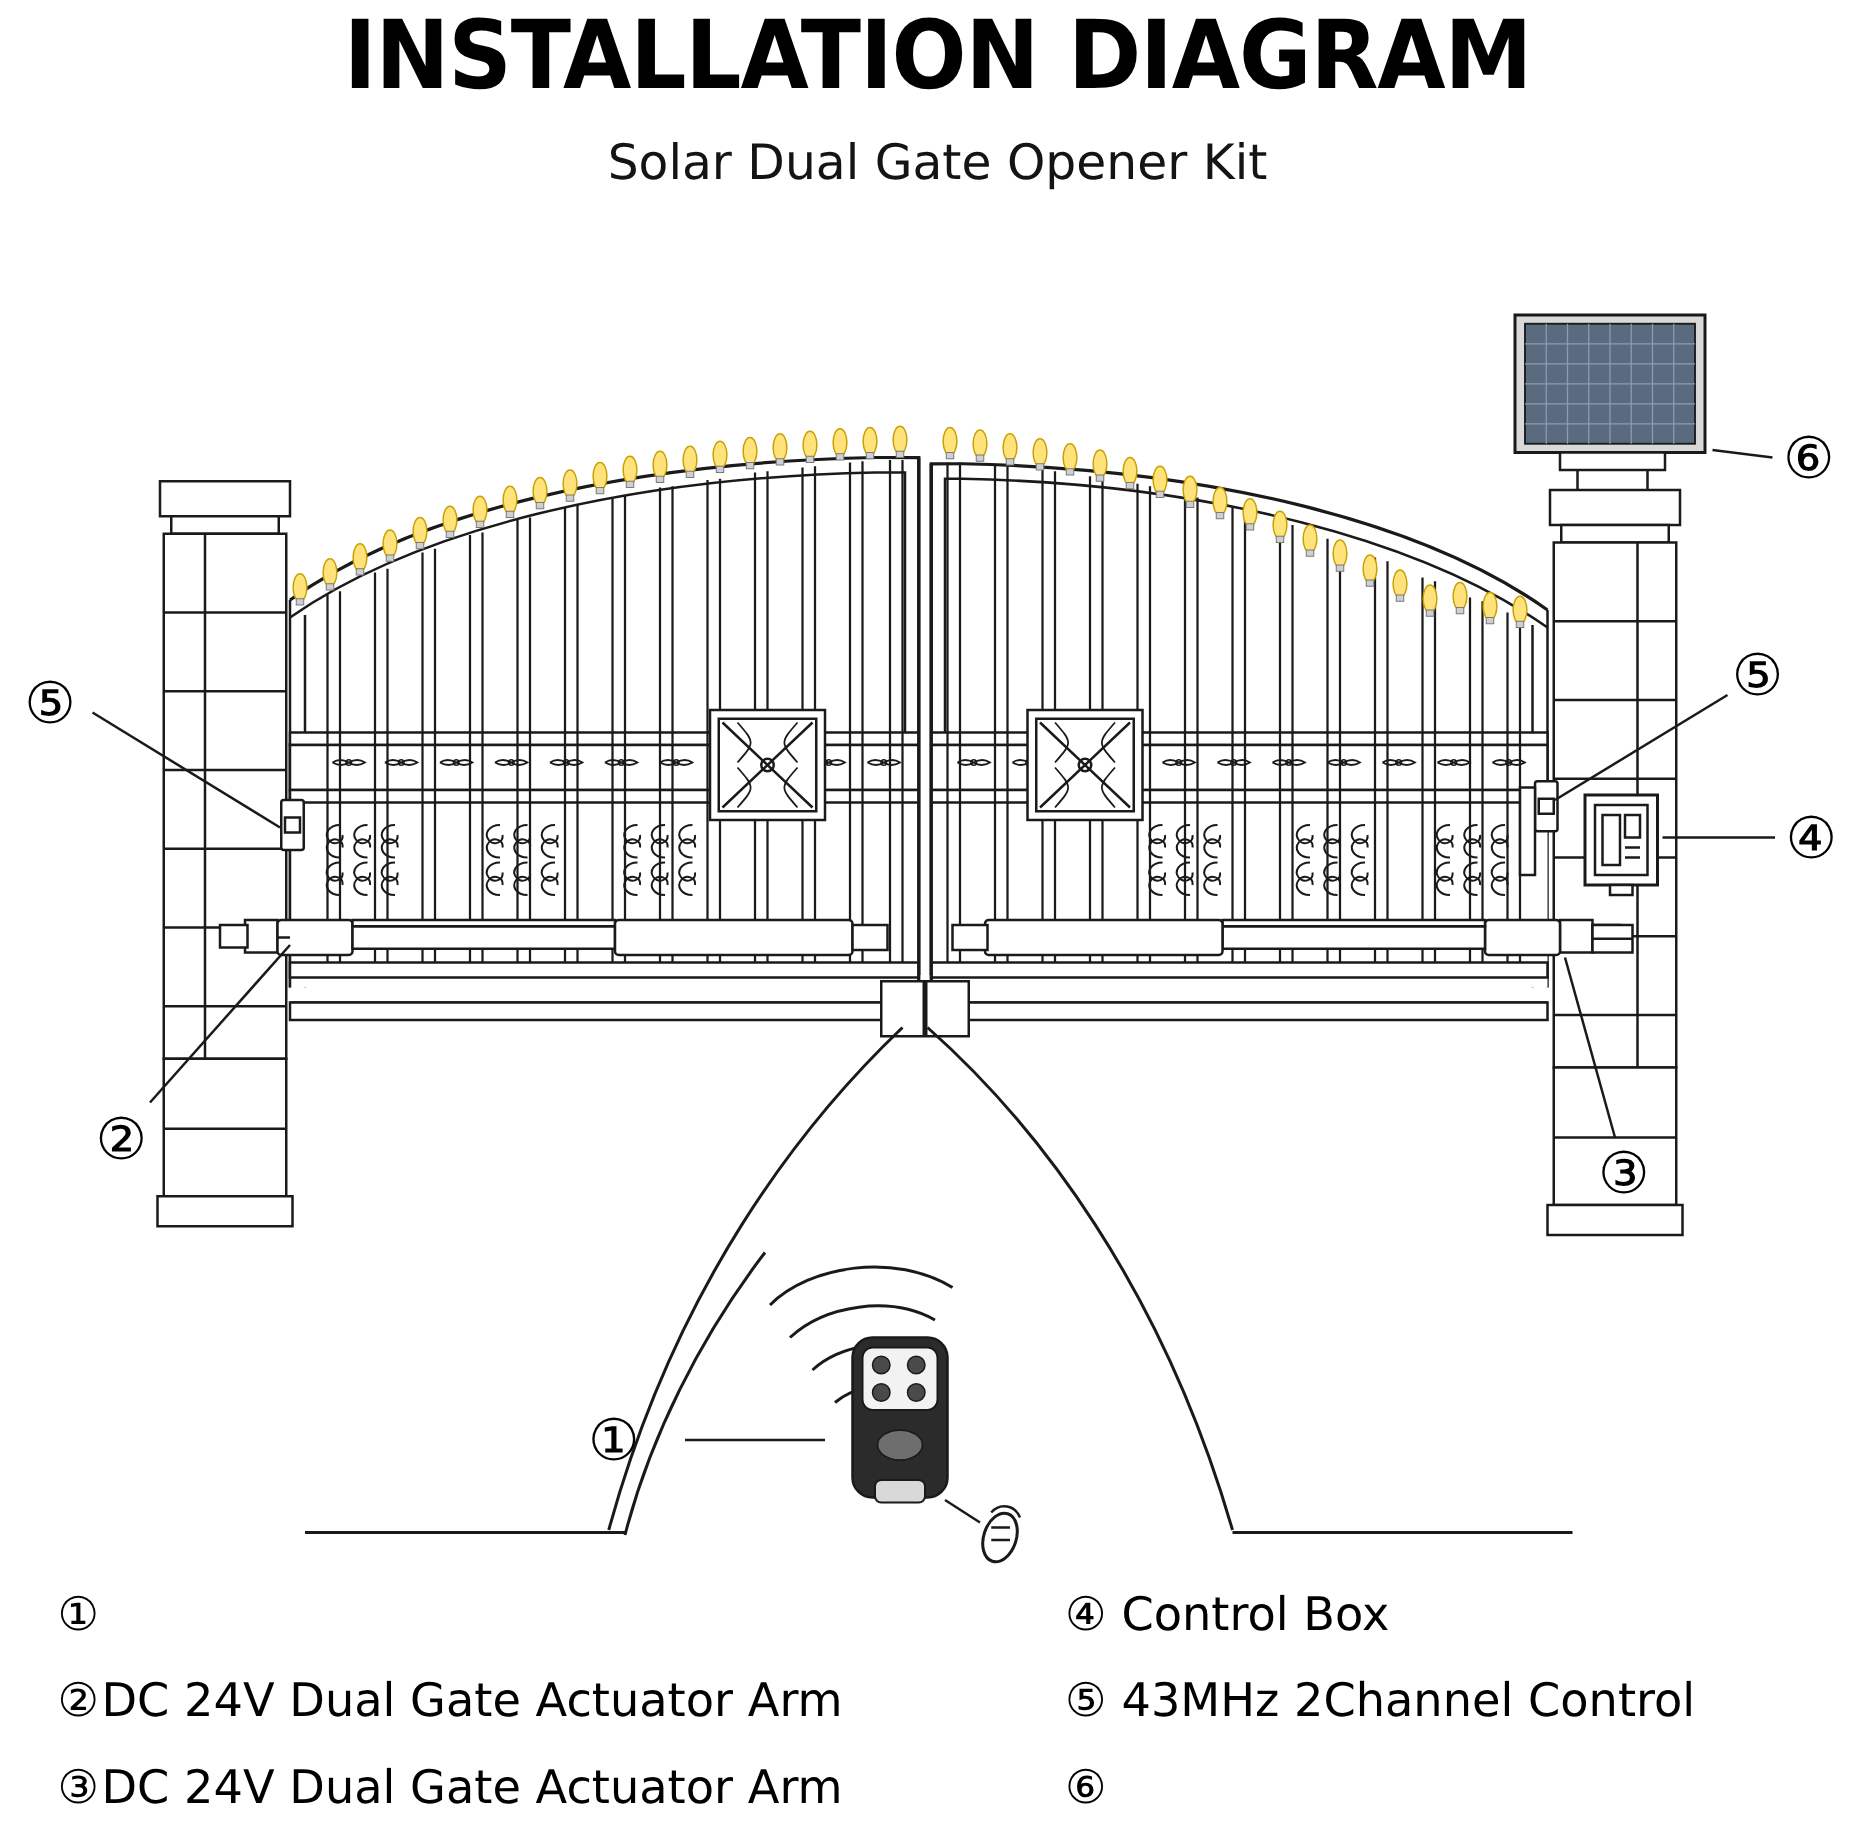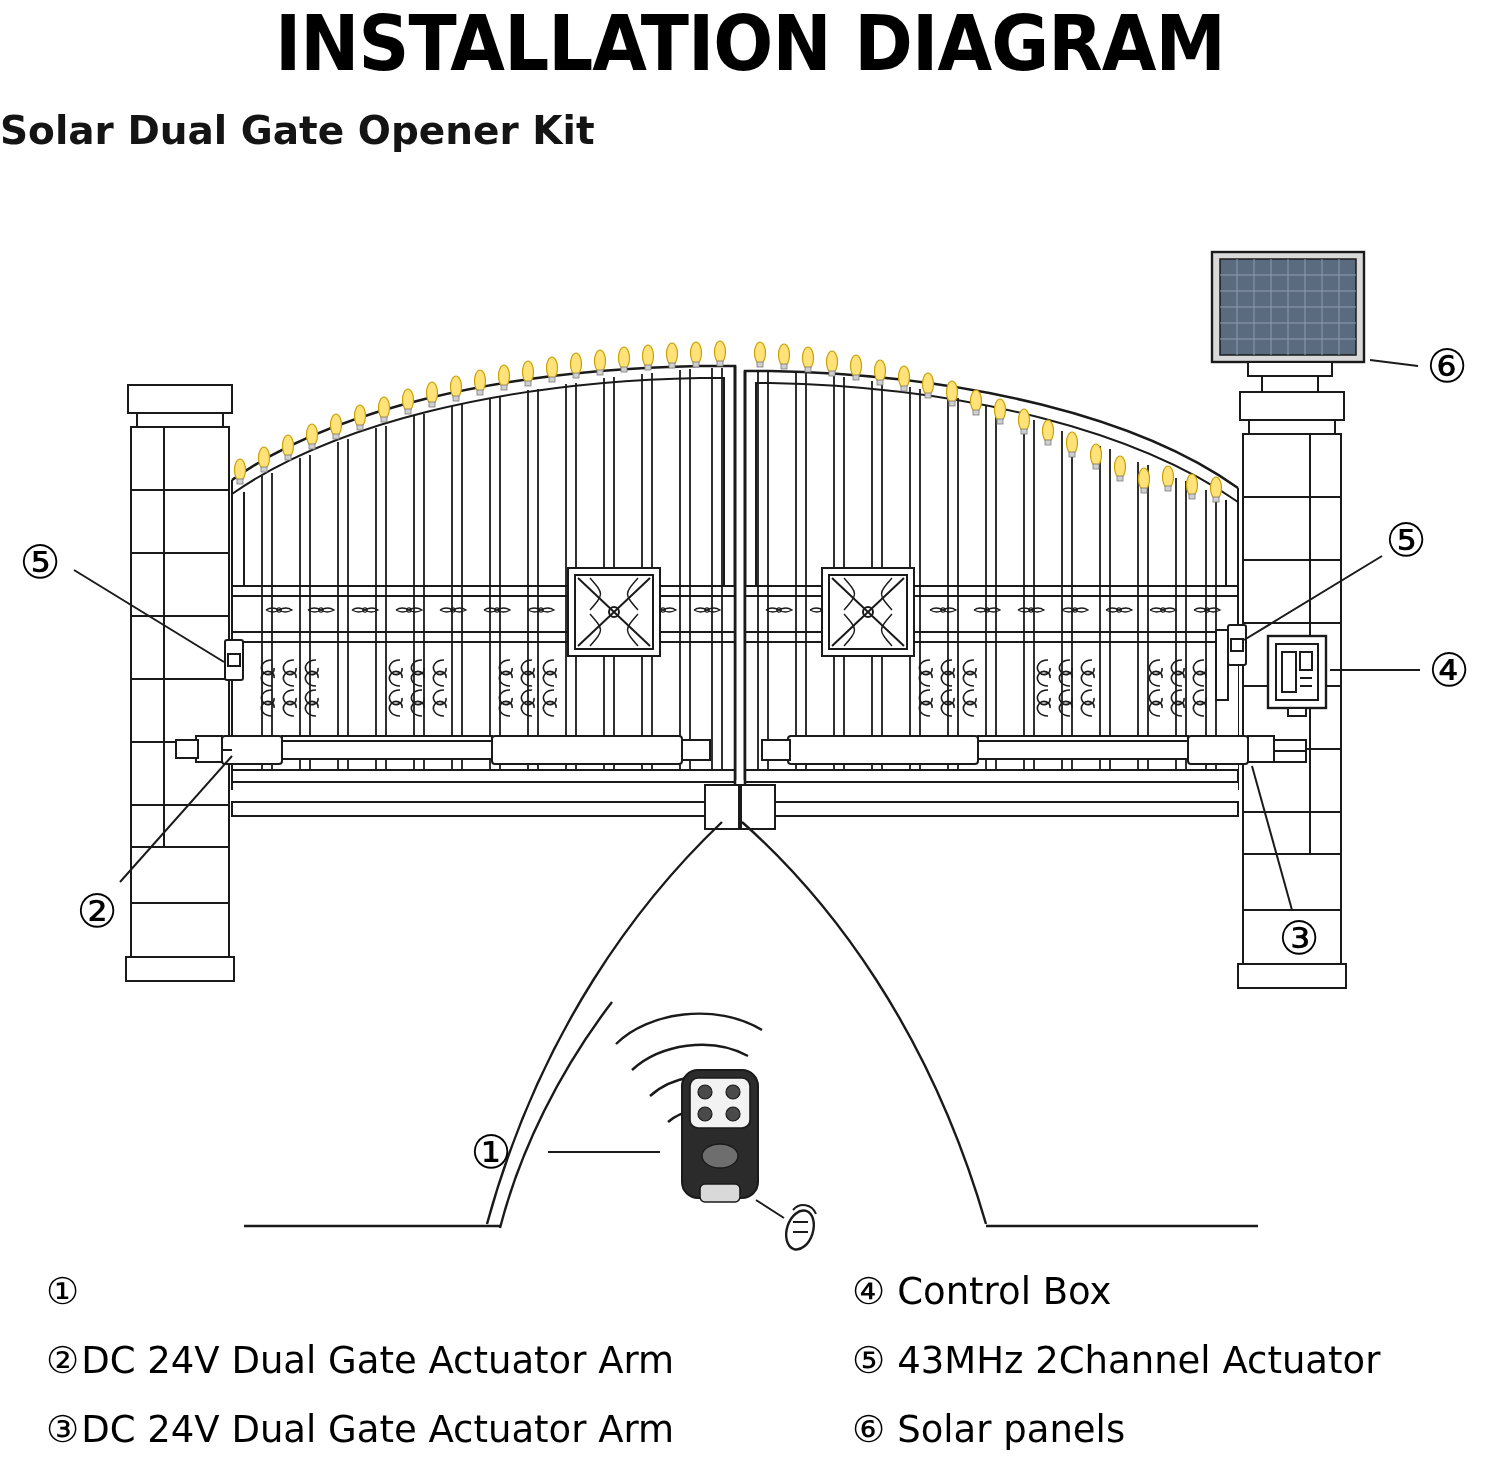--- a/index.html
+++ b/index.html
@@ -28,22 +28,23 @@
     font-size: 76px;
     letter-spacing: -1px;
     transform: scaleX(0.93);
     line-height: 1.05;
   }
   .subtitle {
     position: absolute;
     top: 108px;
     left: 0;
     width: 1500px;
+    text-align: center;
     font-size: 39px;
-    font-weight: 700;
+    font-weight: 400;
     color: #141414;
   }
 
   
   #diagram {
     position: absolute;
     top: 170px;
     left: 0;
     width: 1500px;
     height: 1090px;
@@ -629,20 +630,19 @@
     </div>
   </div>
 
   <div class="legend-col right">
     <div class="legend-row gap">
       <span class="legend-num">④</span>
       <span class="legend-text">Control Box</span>
     </div>
     <div class="legend-row gap">
       <span class="legend-num">⑤</span>
-      <span class="legend-text">43MHz 2Channel Actuator</span>
+      <span class="legend-text">43MHz 2Channel Control</span>
     </div>
     <div class="legend-row gap">
       <span class="legend-num">⑥</span>
-      <span class="legend-text">Solar panels</span>
     </div>
   </div>
 </div>
 
 </body></html>

